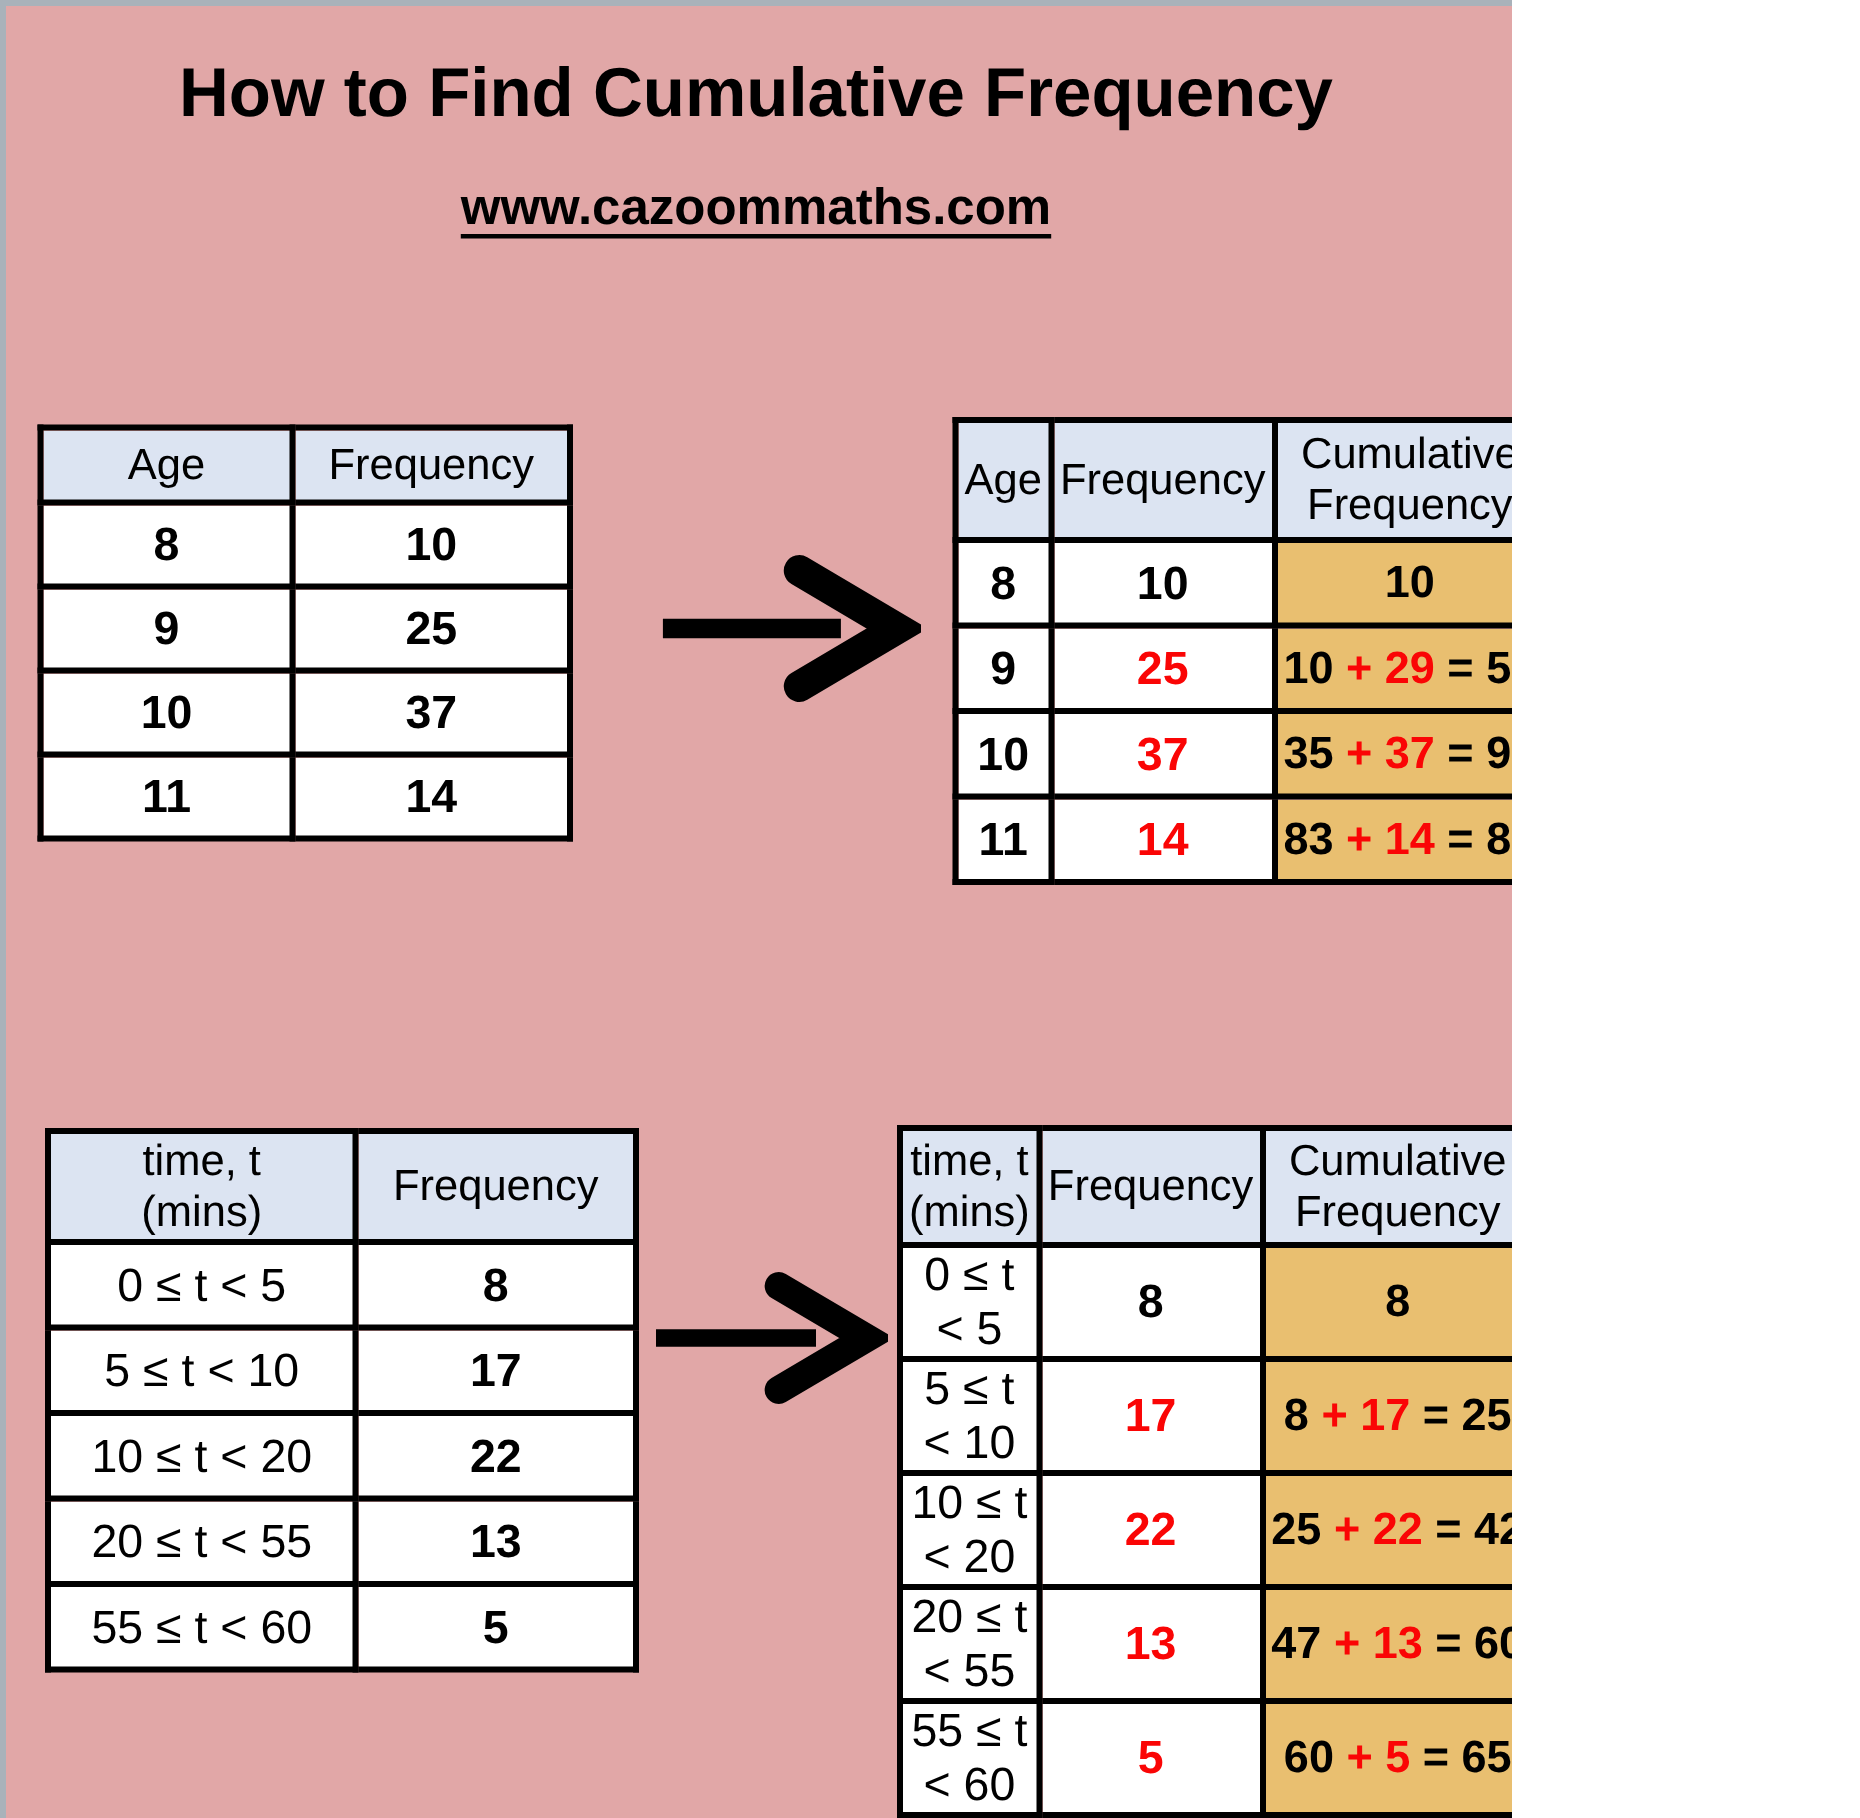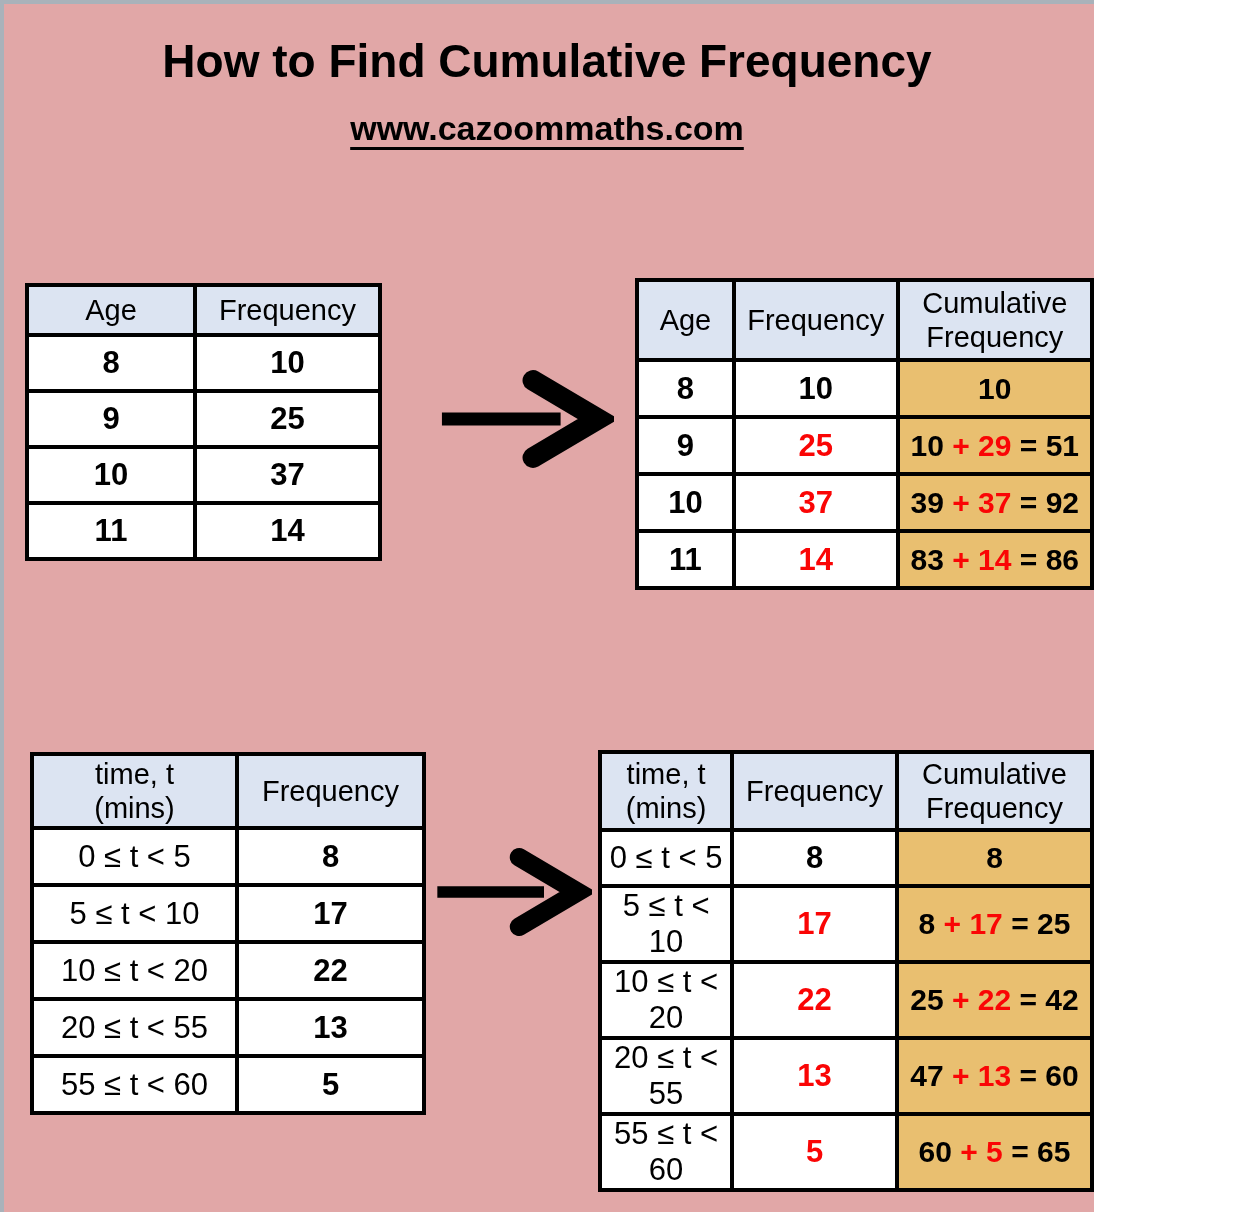--- a/index.html
+++ b/index.html
@@ -3,33 +3,33 @@
 <meta charset="utf-8">
 <style>
   * { margin:0; padding:0; box-sizing:border-box; }
   html,body { width:1240px; height:1212px; }
   body {
     font-family:"Liberation Sans", sans-serif;
     color:#000;
   }
   .sheet {
     position:relative;
-    width:1094px; height:1212px;
+    width:1008px; height:1212px;
     background:var(--bg, #e1a7a7);
     overflow:hidden;
   }
   .edge-top { position:absolute; left:0; top:0; width:100%; height:4px; background:var(--edge,#a9b2ba); }
   .edge-left { position:absolute; left:0; top:0; width:4px; height:100%; background:var(--edge,#a9b2ba); }
 
   .title {
     position:absolute; left:0; top:34px; width:100%;
     text-align:center; font-size:46px; font-weight:bold;
   }
   .subtitle {
-    position:absolute; left:0; top:109px; width:100%;
+    position:absolute; left:0; top:119px; width:100%;
     text-align:center; font-size:34px; font-weight:bold;
     text-decoration:underline;
     text-decoration-thickness:3px;
     text-underline-offset:7px;
   }
 
   table.data-table {
     position:absolute;
     border-collapse:collapse;
     table-layout:fixed;
@@ -144,21 +144,21 @@
           <td class="cum"><span>10</span></td>
         </tr>
         <tr>
           <td class="bold">9</td>
           <td class="bold red">25</td>
           <td class="cum"><span>10 </span><span class="red">+ 29</span><span> = 51</span></td>
         </tr>
         <tr>
           <td class="bold">10</td>
           <td class="bold red">37</td>
-          <td class="cum"><span>39 </span><span class="red">+ 37</span><span> = 92</span></td>
+          <td class="cum"><span>35 </span><span class="red">+ 37</span><span> = 92</span></td>
         </tr>
         <tr>
           <td class="bold">11</td>
           <td class="bold red">14</td>
           <td class="cum"><span>83 </span><span class="red">+ 14</span><span> = 86</span></td>
         </tr>
       </tbody>
     </table>
 
   <table class="data-table" id="table-time">

